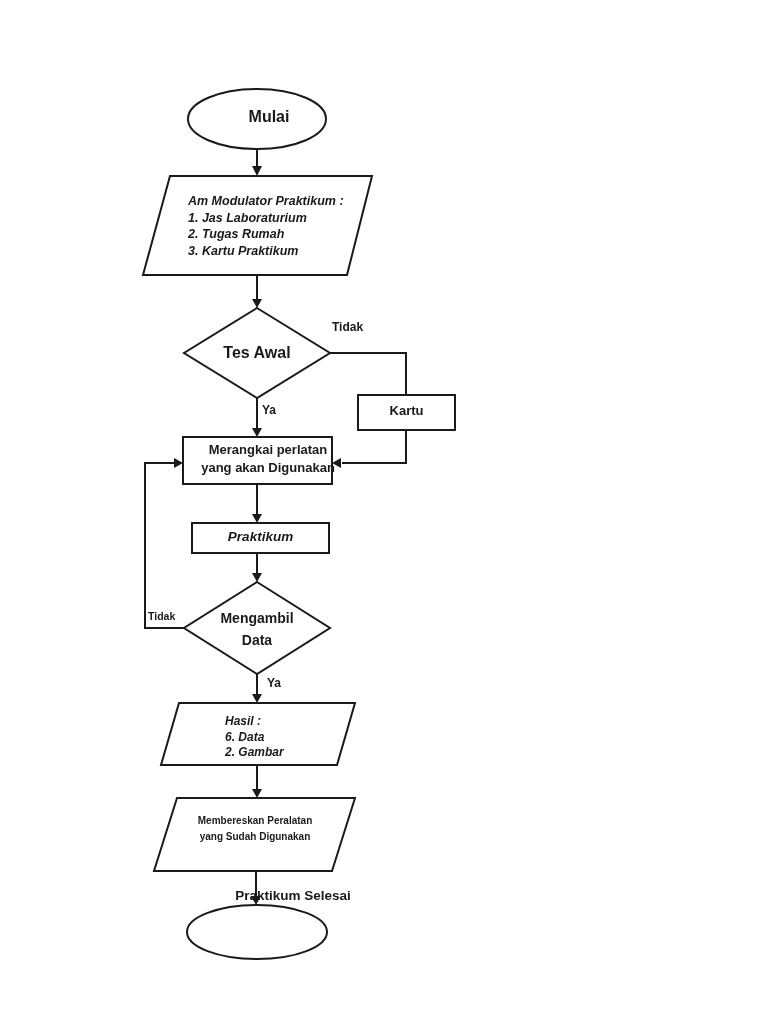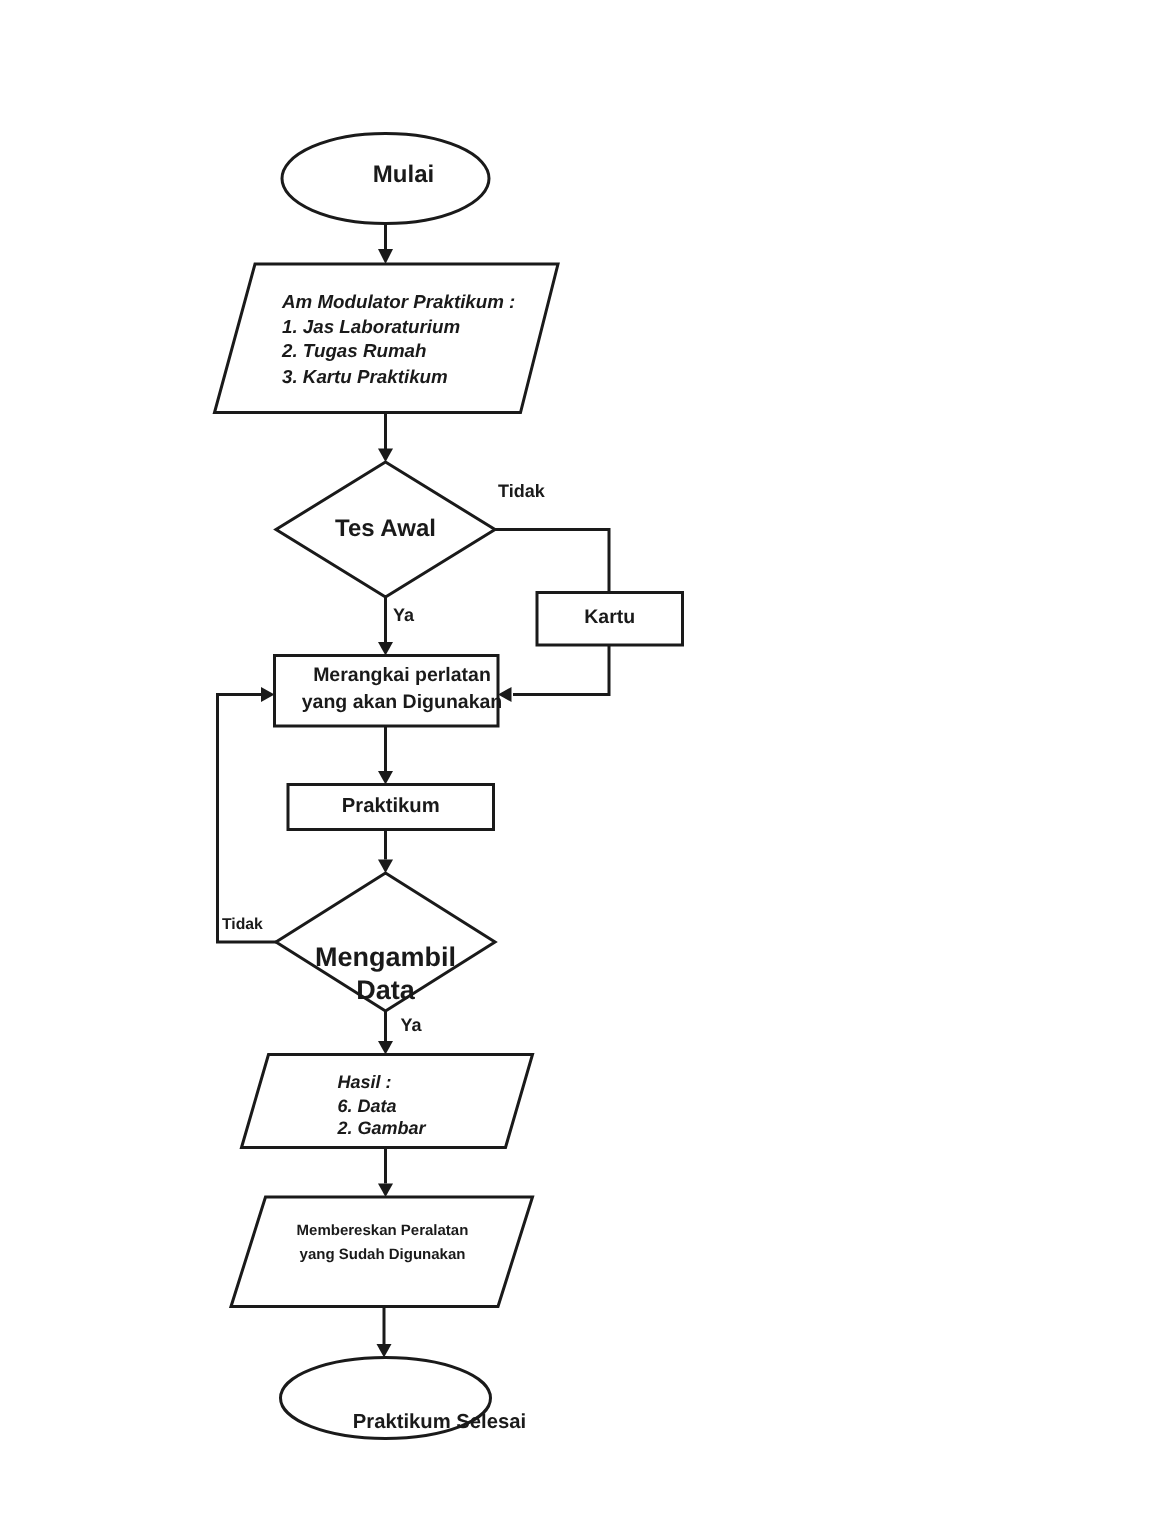--- a/index.html
+++ b/index.html
@@ -16,27 +16,27 @@
   .page svg { position: absolute; left: 0; top: 0; }
   .label { position: absolute; white-space: nowrap; }
   .center { text-align: center; }
   .lbl-mulai       { left: 188px; top: 108px; width: 138px; font-size: 16px; margin-left: 12px; }
   .blk-prep        { left: 188px; top: 193px; font-size: 12.5px; line-height: 16.5px; font-style: italic; }
   .lbl-tesawal     { left: 184px; top: 344px; width: 146px; font-size: 16px; }
   .lbl-tidak1      { left: 332px; top: 320px; font-size: 12px; }
   .lbl-ya1         { left: 262px; top: 403px; font-size: 12px; }
   .lbl-tugas       { left: 358px; top: 403px; width: 97px;  font-size: 13px; }
   .blk-merangkai   { left: 183px; top: 441px; width: 170px; font-size: 13px; line-height: 18px; }
-  .lbl-praktikum   { left: 192px; top: 529px; width: 137px; font-size: 13.5px; }
+  .lbl-praktikum   { left: 192px; top: 529px; width: 137px; font-size: 13.5px; font-style: italic; }
   .lbl-tidak2      { left: 148px; top: 610px; font-size: 10.5px; }
-  .blk-mengambil   { left: 184px; top: 607px; width: 146px; font-size: 18px; line-height: 22px; margin-top: 20px; }
+  .blk-mengambil   { left: 184px; top: 607px; width: 146px; font-size: 14px; line-height: 22px; }
   .lbl-ya2         { left: 267px; top: 676px; font-size: 12px; }
   .blk-hasil       { left: 225px; top: 714px; font-size: 12px; line-height: 15.5px; font-style: italic; }
   .blk-membereskan { left: 154px; top: 813px; width: 202px; font-size: 10px; line-height: 15.5px; }
-  .lbl-selesai     { left: 187px; top: 940px; width: 140px; font-size: 13.5px; padding-left: 36px; }
+  .lbl-selesai     { left: 187px; top: 888px; width: 140px; font-size: 13.5px; padding-left: 36px; }
   .shape { fill: #ffffff; stroke: #1a1a1a; stroke-width: 2px; }
   .edge  { fill: none;    stroke: #1a1a1a; stroke-width: 2px; }
   .head  { fill: #1a1a1a; stroke: none; }
 </style>
 </head>
 <body>
 
 <div class="page">
 
   <svg width="768" height="1024" viewBox="0 0 768 1024">

